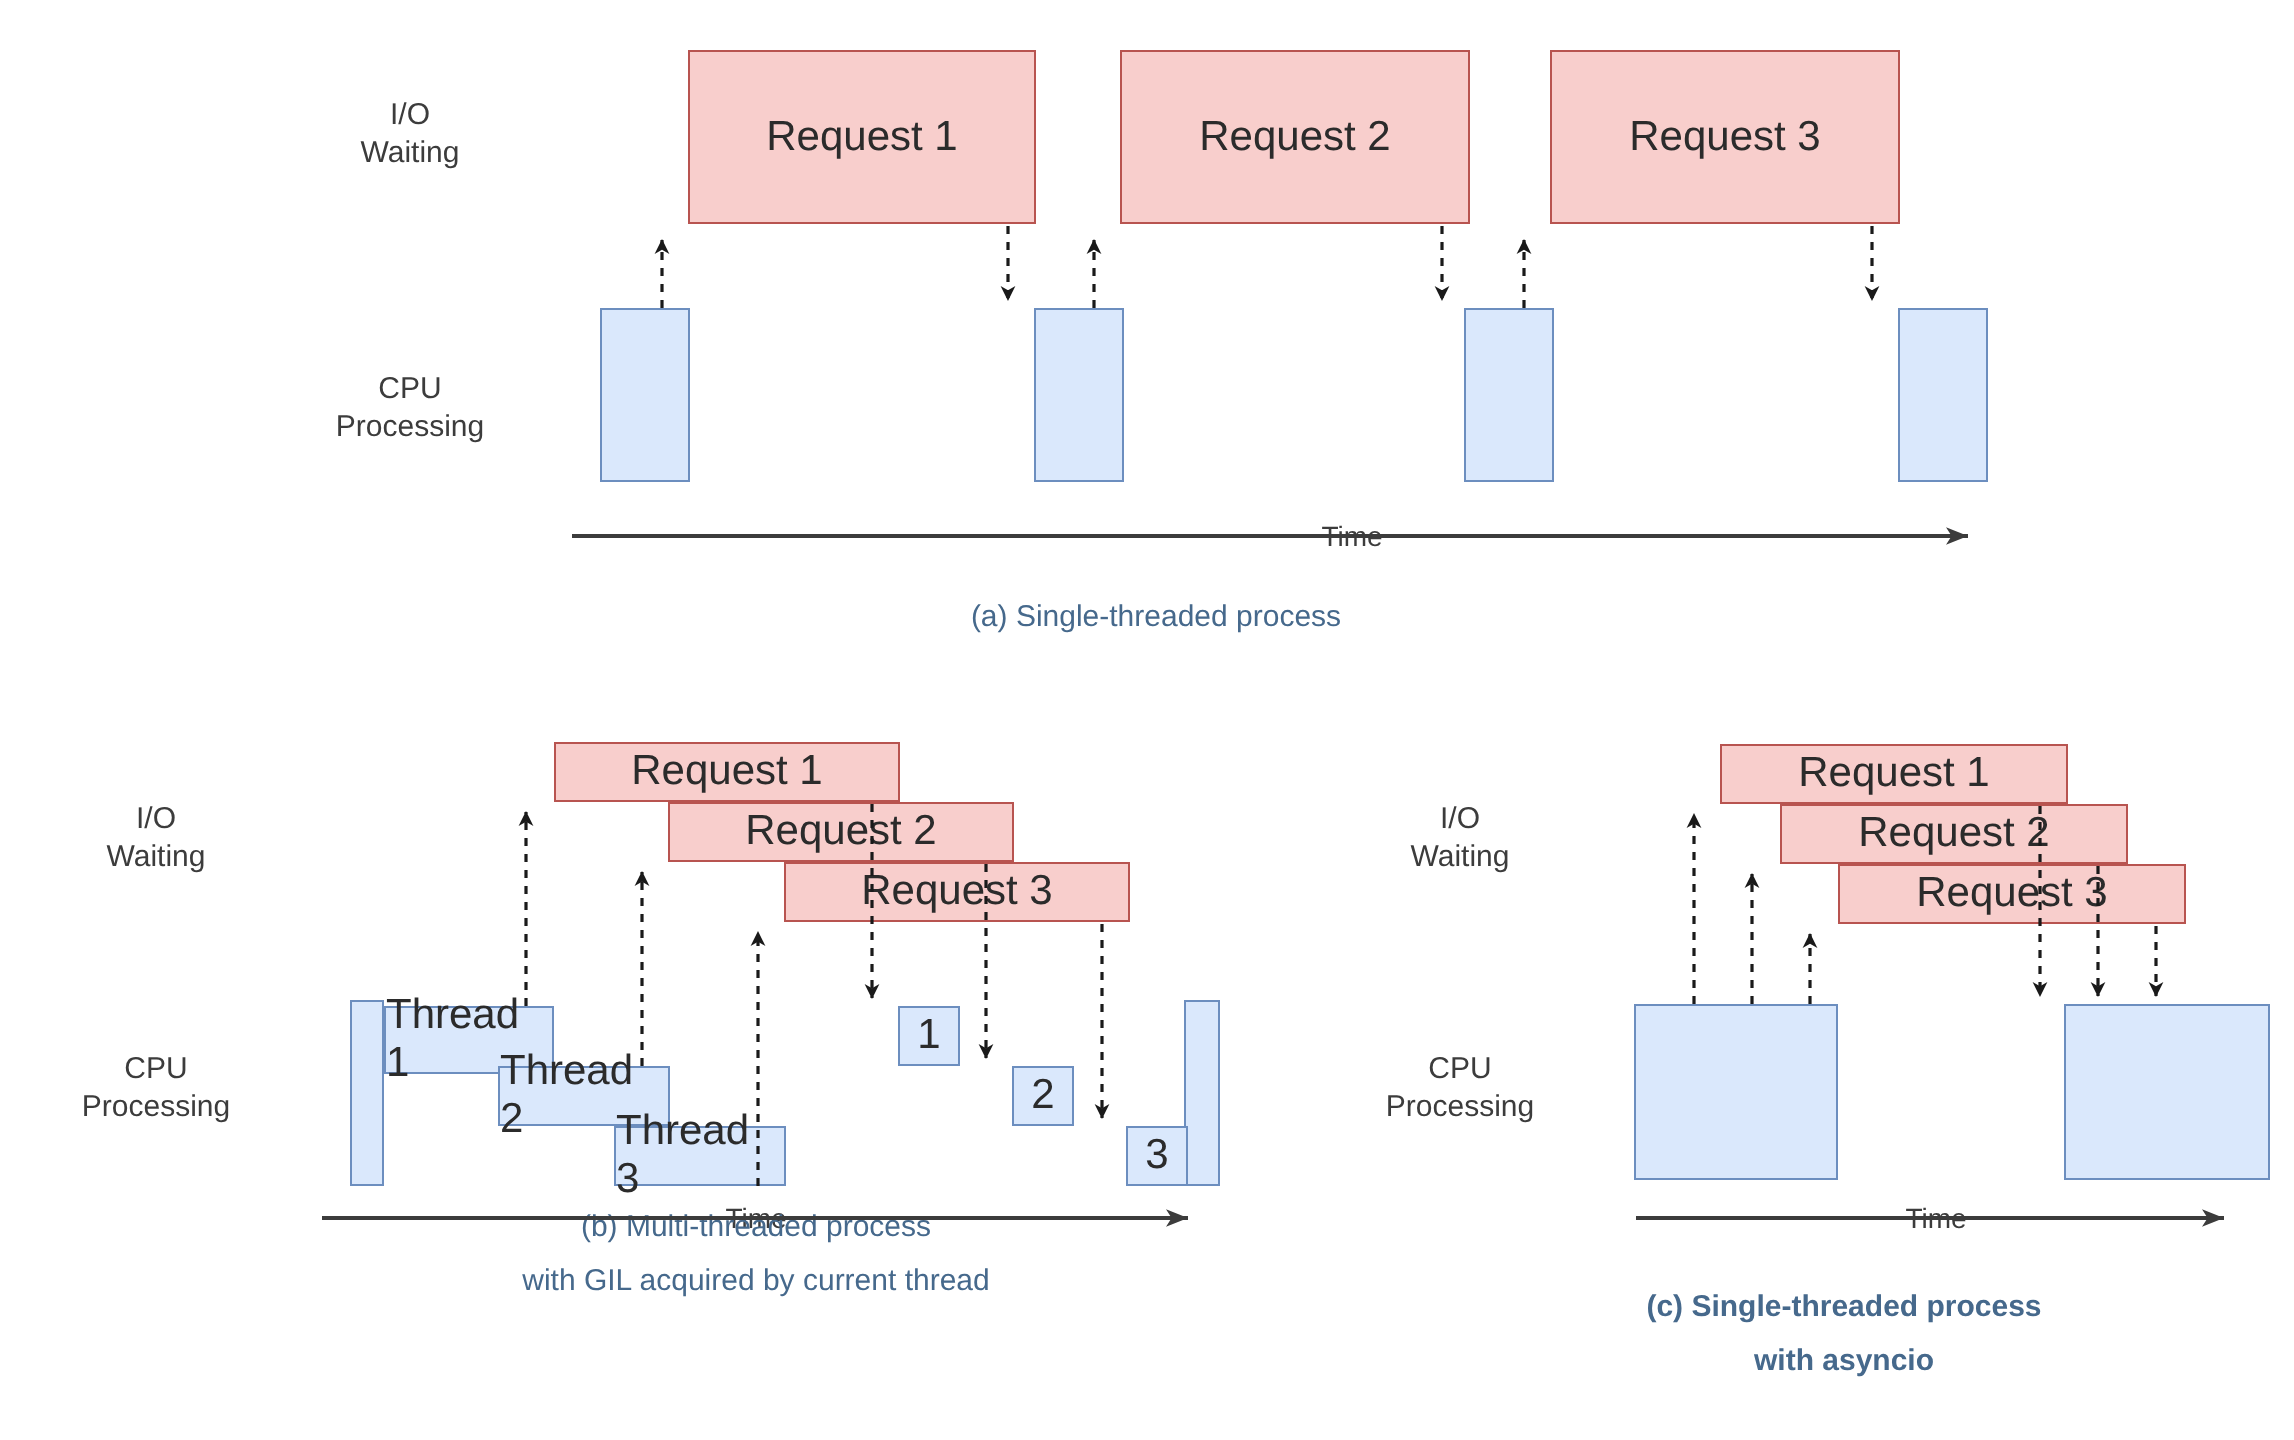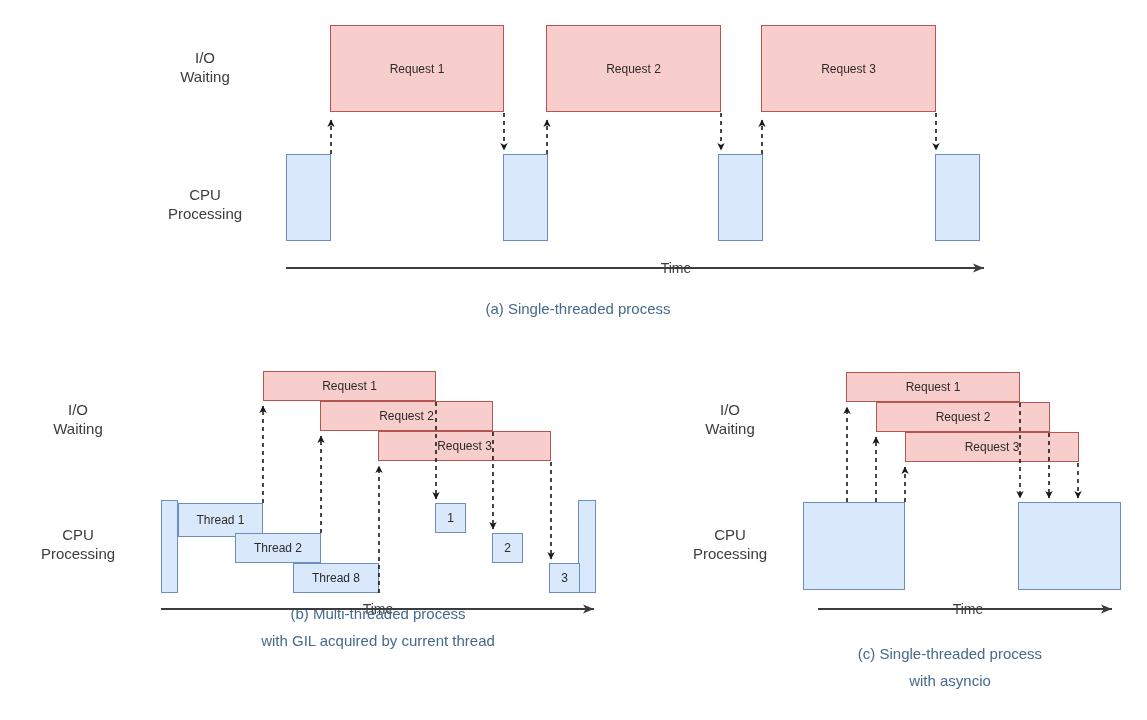--- a/index.html
+++ b/index.html
@@ -5,21 +5,21 @@
 <style>
   html,body{margin:0;padding:0;background:#ffffff;}
   body{width:1147px;height:720px;overflow:hidden;
        font-family:"Liberation Sans","DejaVu Sans",sans-serif;}
   #stage{position:relative;width:1147px;height:720px;background:#ffffff;}
 
   .lbl{position:absolute;color:#3c3c3c;font-size:15px;line-height:19px;
        text-align:center;white-space:pre-line;}
 
   .box{position:absolute;box-sizing:border-box;display:flex;
-       align-items:center;justify-content:center;font-size:12px;color:#2b2b2b;}
+       align-items:center;justify-content:center;font-size:21px;color:#2b2b2b;margin-left:14px;}
   .req{background:#f8cecc;border:1.2px solid #b85450;}
   .cpu{background:#dae8fc;border:1.2px solid #6c8ebf;}
 
   .caption{position:absolute;text-align:center;color:#46698c;
            font-size:15px;line-height:27px;white-space:pre-line;}
 
   svg.ov{position:absolute;left:0;top:0;width:1147px;height:720px;
          pointer-events:none;overflow:visible;}
   .axisline{stroke:#3c3c3c;stroke-width:2;fill:none;}
   .dash{stroke:#1a1a1a;stroke-width:1.6;fill:none;stroke-dasharray:4 4;}
@@ -63,21 +63,21 @@
 
     <div class="box req" style="left:263px;top:371px;width:173px;height:30px;">Request 1</div>
     <div class="box req" style="left:320px;top:401px;width:173px;height:30px;">Request 2</div>
     <div class="box req" style="left:378px;top:431px;width:173px;height:30px;">Request 3</div>
 
     <div class="box cpu" style="left:161px;top:500px;width:17px;height:93px;"></div>
     <div class="box cpu" style="left:578px;top:500px;width:18px;height:93px;"></div>
 
     <div class="box cpu" style="left:178px;top:503px;width:85px;height:34px;">Thread 1</div>
     <div class="box cpu" style="left:235px;top:533px;width:86px;height:30px;">Thread 2</div>
-    <div class="box cpu" style="left:293px;top:563px;width:86px;height:30px;">Thread 8</div>
+    <div class="box cpu" style="left:293px;top:563px;width:86px;height:30px;">Thread 3</div>
 
     <div class="box cpu" style="left:435px;top:503px;width:31px;height:30px;">1</div>
     <div class="box cpu" style="left:492px;top:533px;width:31px;height:30px;">2</div>
     <div class="box cpu" style="left:549px;top:563px;width:31px;height:30px;">3</div>
 
     <div class="timetxt" style="left:378px;top:609px;">Time</div>
 
     <div class="caption" style="left:148px;top:600px;width:460px;">(b) Multi-threaded process
 with GIL acquired by current thread</div>
   </div>
@@ -92,21 +92,21 @@
 
     <div class="box req" style="left:846px;top:372px;width:174px;height:30px;">Request 1</div>
     <div class="box req" style="left:876px;top:402px;width:174px;height:30px;">Request 2</div>
     <div class="box req" style="left:905px;top:432px;width:174px;height:30px;">Request 3</div>
 
     <div class="box cpu" style="left:803px;top:502px;width:102px;height:88px;"></div>
     <div class="box cpu" style="left:1018px;top:502px;width:103px;height:88px;"></div>
 
     <div class="timetxt" style="left:968px;top:609px;">Time</div>
 
-    <div class="caption" style="left:760px;top:640px;width:380px;">(c) Single-threaded process
+    <div class="caption" style="left:732px;top:640px;width:380px;font-weight:bold;">(c) Single-threaded process
 with asyncio</div>
   </div>
 
   <svg class="ov" viewBox="0 0 1147 720">
     <defs>
       <marker id="ah" markerWidth="9" markerHeight="9" refX="7.5" refY="4.5" orient="auto" markerUnits="userSpaceOnUse">
         <path d="M0.5,0.8 L8,4.5 L0.5,8.2 L2.6,4.5 Z" fill="#1a1a1a"></path>
       </marker>
       <marker id="ax" markerWidth="12" markerHeight="10" refX="11" refY="5" orient="auto" markerUnits="userSpaceOnUse">
         <path d="M0,0.6 L11,5 L0,9.4 L2.8,5 Z" fill="#3c3c3c"></path>

